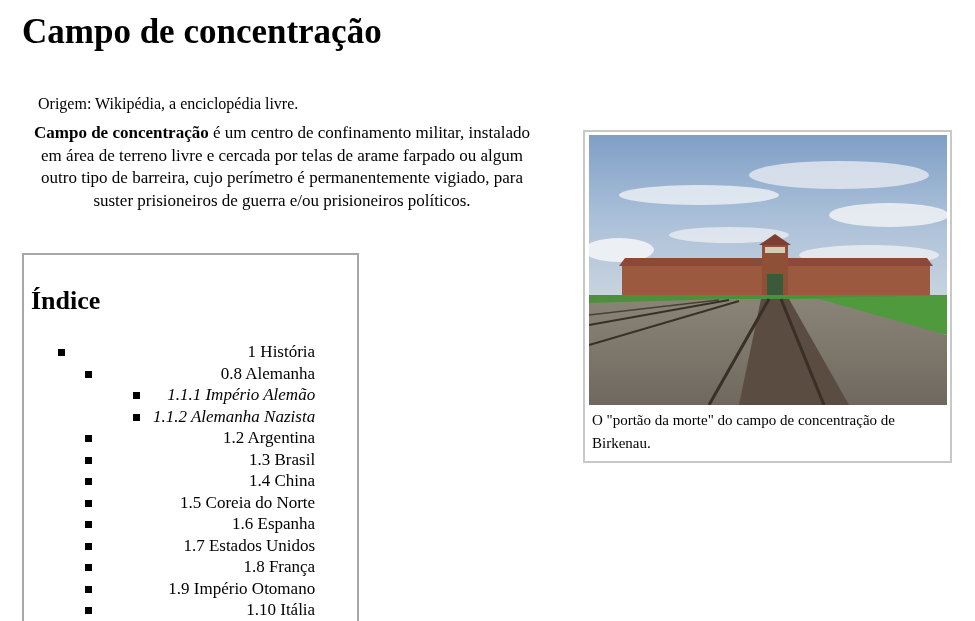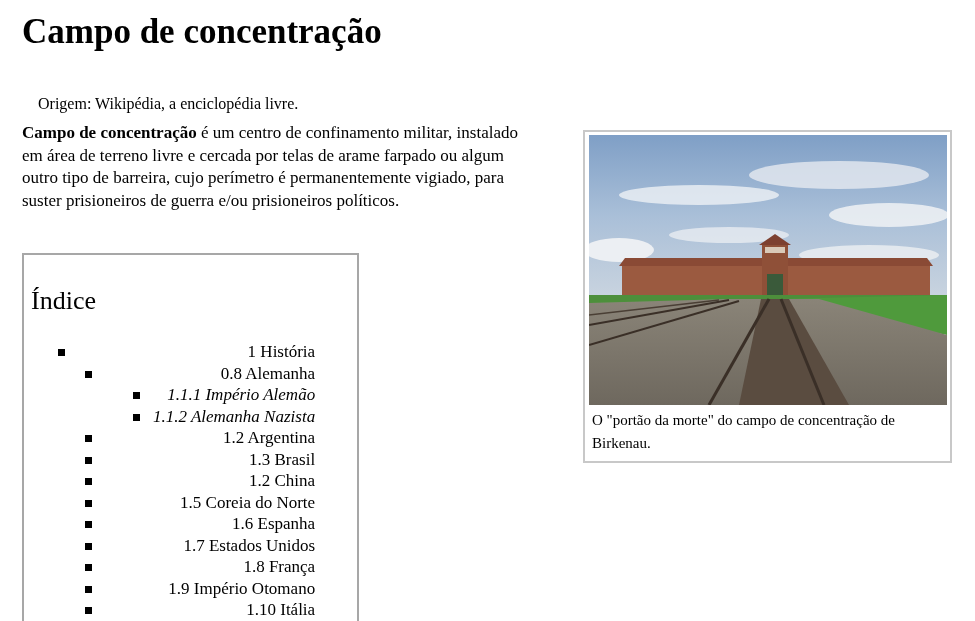--- a/index.html
+++ b/index.html
@@ -10,30 +10,30 @@
   .title {
     position: absolute; left: 22px; top: 10px; margin: 0;
     font-size: 35px; font-weight: bold; line-height: 44px;
   }
   .origin {
     position: absolute; left: 22px; top: 78px; margin: 16px;
     font-size: 16px; line-height: 20px;
   }
   .intro {
     position: absolute; left: 22px; top: 122px; width: 520px; margin: 0;
-    font-size: 17px; line-height: 22.5px;
+    font-size: 17px; line-height: 22.5px; text-align: center;
   }
   .intro b { font-weight: bold; }
   .toc {
     position: absolute; left: 22px; top: 253px; width: 337px; height: 380px;
     border: 2px solid #a7a7a7; box-sizing: border-box;
   }
   .toc-title {
     position: absolute; left: 7px; top: 30px; margin: 0;
-    font-size: 26px; font-weight: normal; line-height: 32px;
+    font-size: 26px; font-weight: bold; line-height: 32px;
   }
   .toc ul { list-style: none; margin: 0; padding: 0; }
   .toc-list { position: absolute; left: 34px; top: 86px; }
   .toc li { font-size: 17px; line-height: 21.5px; position: relative; white-space: nowrap; text-align: right; }
   .toc li .bullet {
     position: absolute; width: 7px; height: 7px; background: #000; top: 8px; left: -20px;
   }
   .toc li.l2 { padding-left: 47px; }
   .toc li.l2 .bullet { left: 27px; }
   .toc li.l3 { padding-left: 95px; font-style: italic; }
@@ -63,21 +63,21 @@
 
 <div class="toc">
   <h2 class="toc-title">Índice</h2>
   <ul class="toc-list">
     <li class="l1"><span class="bullet"></span><span>1 História</span></li>
     <li class="l2"><span class="bullet"></span><span>0.8 Alemanha</span></li>
     <li class="l3"><span class="bullet"></span><span>1.1.1 Império Alemão</span></li>
     <li class="l3"><span class="bullet"></span><span>1.1.2 Alemanha Nazista</span></li>
     <li class="l2"><span class="bullet"></span><span>1.2 Argentina</span></li>
     <li class="l2"><span class="bullet"></span><span>1.3 Brasil</span></li>
-    <li class="l2"><span class="bullet"></span><span>1.2 China</span></li>
+    <li class="l2"><span class="bullet"></span><span>1.4 China</span></li>
     <li class="l2"><span class="bullet"></span><span>1.5 Coreia do Norte</span></li>
     <li class="l2"><span class="bullet"></span><span>1.6 Espanha</span></li>
     <li class="l2"><span class="bullet"></span><span>1.7 Estados Unidos</span></li>
     <li class="l2"><span class="bullet"></span><span>1.8 França</span></li>
     <li class="l2"><span class="bullet"></span><span>1.9 Império Otomano</span></li>
     <li class="l2"><span class="bullet"></span><span>1.10 Itália</span></li>
   </ul>
 </div>
 
 <div class="figure">

